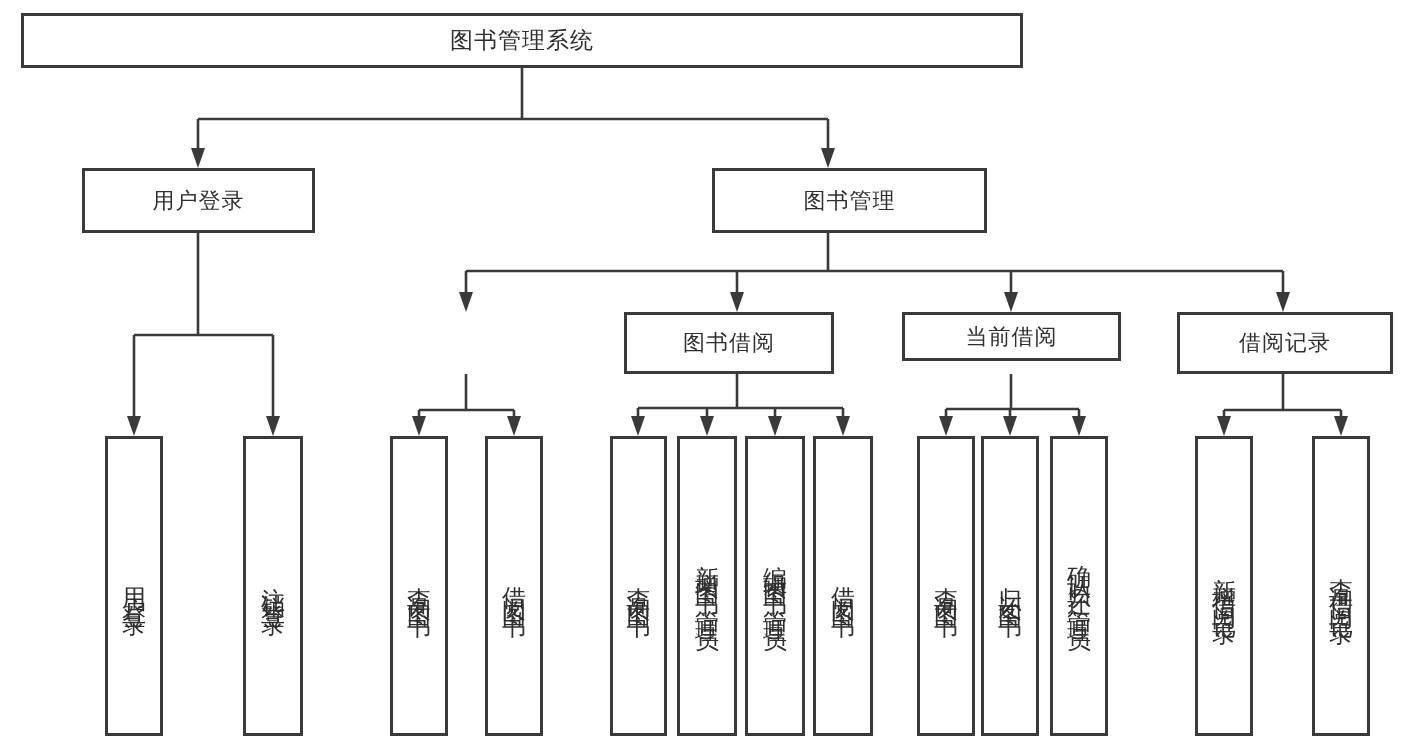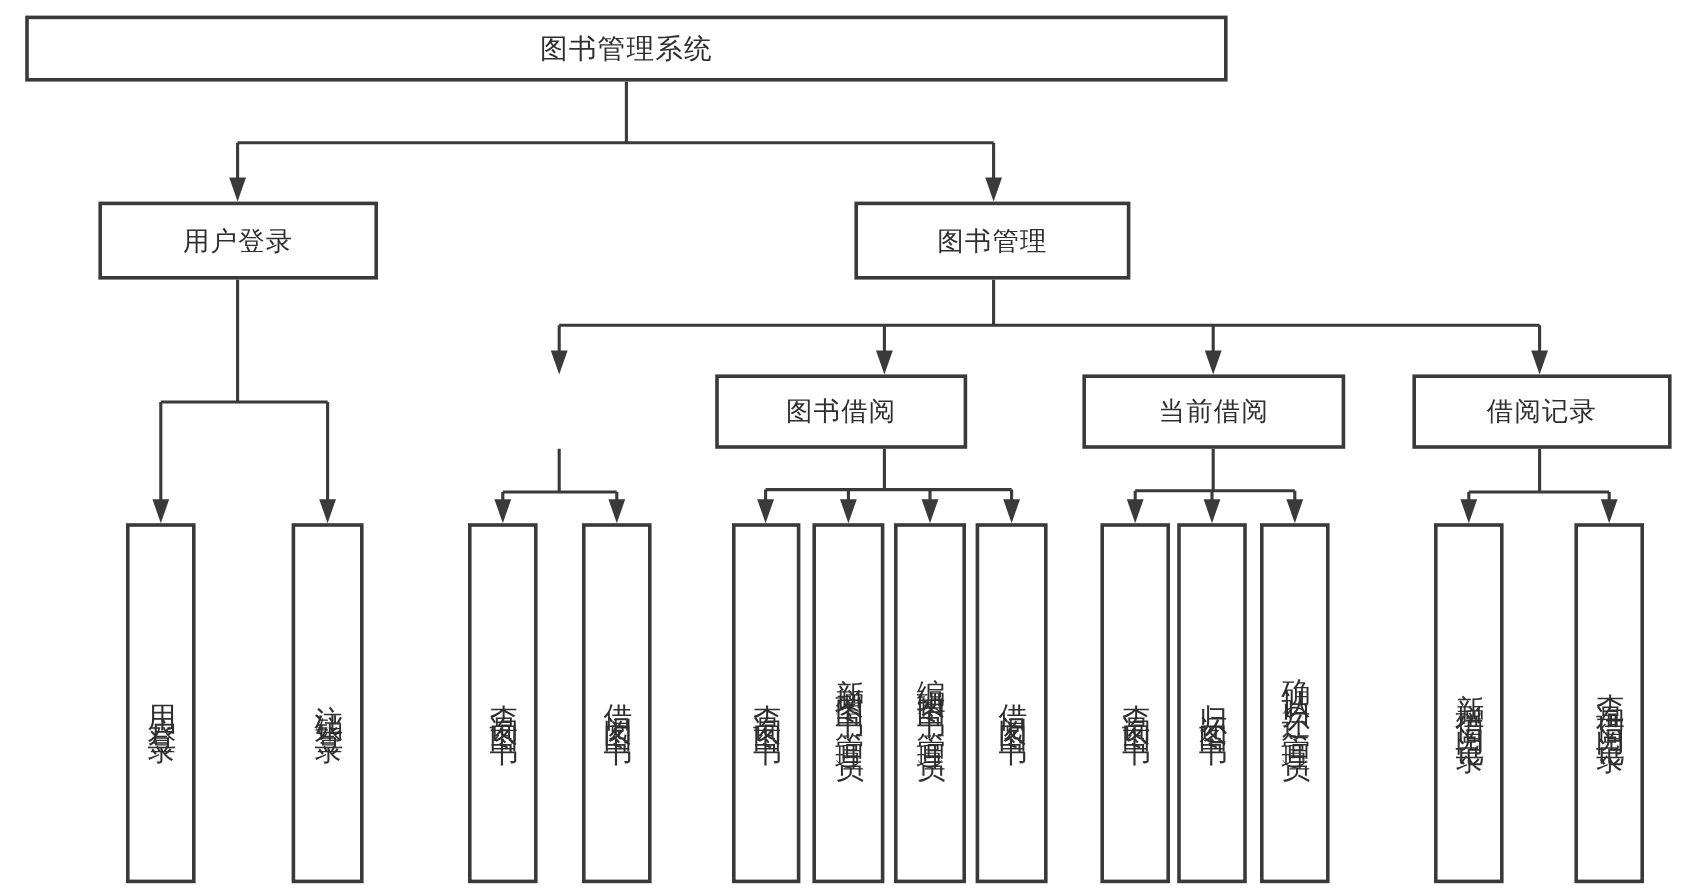--- a/index.html
+++ b/index.html
@@ -97,28 +97,28 @@
     </g>
   </svg>
 
   <div class="box hbox root-box" style="left:21px;top:13px;width:1002px;height:55px">
     <span>图书管理系统</span>
   </div>
 
   <div class="box hbox" style="left:82px;top:168px;width:233px;height:65px">
     <span>用户登录</span>
   </div>
-  <div class="box hbox" style="left:712px;top:168px;width:230px;height:65px">
+  <div class="box hbox" style="left:712px;top:168px;width:275px;height:65px">
     <span>图书管理</span>
   </div>
 
-  <div class="box hbox" style="left:596px;top:312px;width:210px;height:62px">
+  <div class="box hbox" style="left:624px;top:312px;width:210px;height:62px">
     <span>图书借阅</span>
   </div>
-  <div class="box hbox" style="left:902px;top:312px;width:219px;height:62px">
+  <div class="box hbox" style="left:902px;top:312px;width:219px;height:49px">
     <span>当前借阅</span>
   </div>
   <div class="box hbox" style="left:1177px;top:312px;width:216px;height:62px">
     <span>借阅记录</span>
   </div>
 
   <div class="box vbox" style="left:105px;top:436px;width:58px;height:300px">
     <span>用户登录</span>
   </div>
   <div class="box vbox" style="left:243px;top:436px;width:60px;height:300px">

